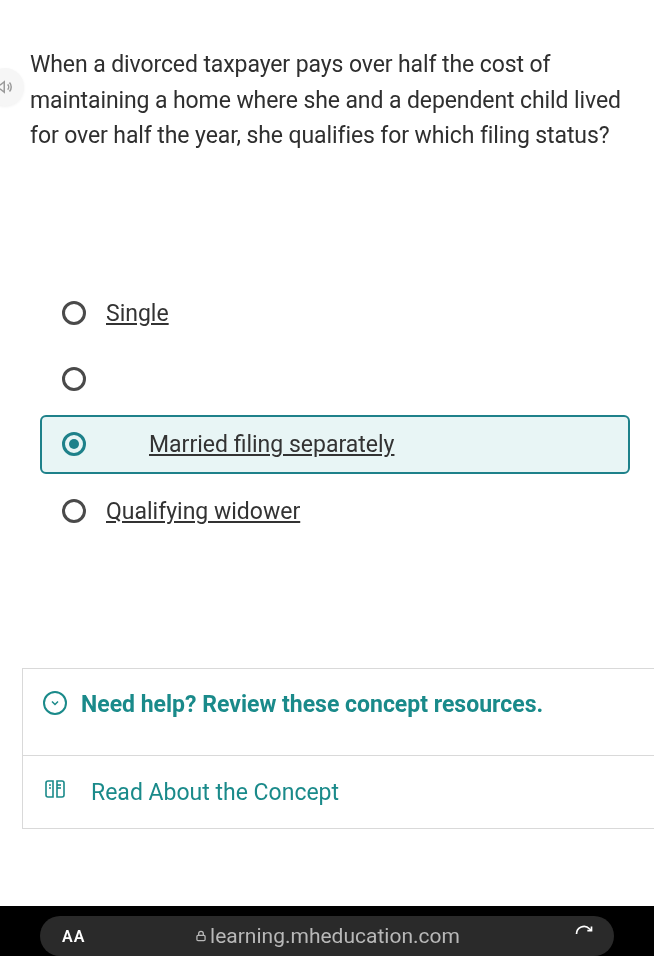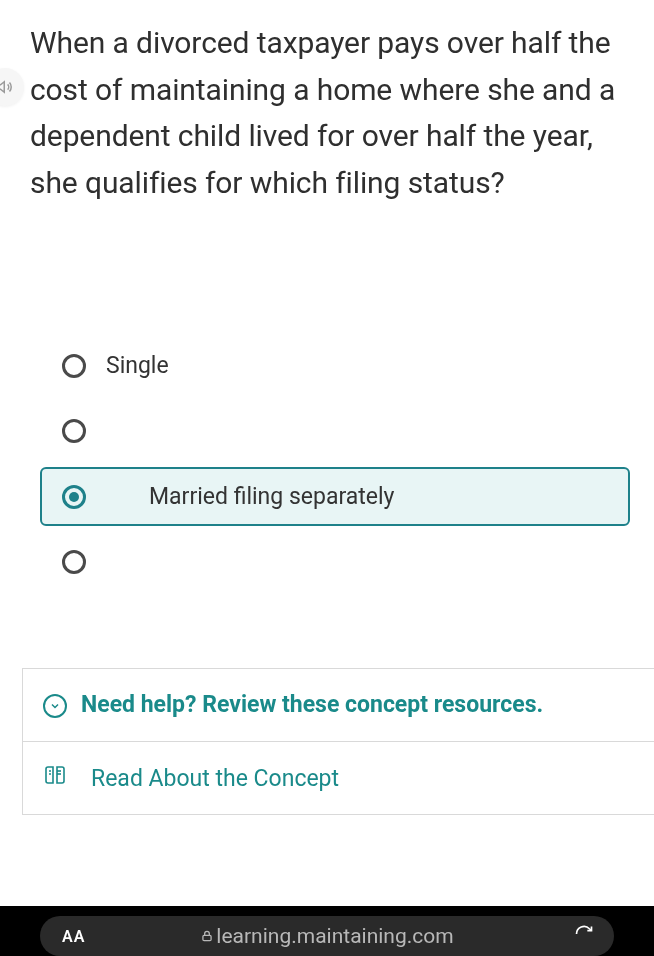--- a/index.html
+++ b/index.html
@@ -9,42 +9,44 @@
       color: #333333;
       width: 654px;
       height: 956px;
       overflow: hidden;
       position: relative;
     }
     .question-area {
       padding: 20px 24px 20px 30px;
     }
     .question-text {
-      font-size: 30px;
+      font-size: 23px;
       line-height: 1.55;
       color: #2f2f2f;
       letter-spacing: -0.1px;
+      margin-top: 27px;
     }
     .audio-btn {
       position: absolute;
       left: -14px;
       top: 68px;
       width: 38px;
       height: 38px;
       border-radius: 50%;
       background: #f6f6f6;
       display: flex;
       align-items: center;
       justify-content: center;
       color: #9a9a9a;
       box-shadow: 0 1px 3px rgba(0,0,0,0.06);
     }
     .options {
       margin-top: 110px;
       padding: 0 24px 0 40px;
+      text-decoration: underline;
     }
     .option {
       display: flex;
       align-items: center;
       padding: 16px 22px;
       margin-bottom: 8px;
       border-radius: 6px;
       cursor: pointer;
     }
     .option.selected {
@@ -83,22 +85,22 @@
       position: absolute;
       left: 22px;
       right: 0;
       top: 668px;
       border: 1px solid #d9d9d9;
       border-right: none;
       background: #fff;
     }
     .help-header {
       display: flex;
-      align-items: center;
-      padding: 20px 22px 20px 20px;
+      align-items: flex-start;
+      padding: 20px 22px 34px 20px;
       border-bottom: 1px solid #d9d9d9;
       gap: 14px;
     }
     .chevron-circle {
       width: 24px;
       height: 24px;
       border: 2px solid #1a8a8a;
       border-radius: 50%;
       display: flex;
       align-items: center;
@@ -187,20 +189,21 @@
     <span class="radio-outer"></span>
   </div>
   <div class="option selected">
     <span class="radio-outer">
         <span class="radio-inner"></span>
       </span>
     <span class="option-label">Married filing separately</span>
   </div>
   <div class="option">
     <span class="radio-outer"></span>
+    <span class="option-label">Qualifying widower</span>
   </div>
 </div>
 
 <div class="help-panel">
   <div class="help-header">
     <span class="chevron-circle">
       <svg width="12" height="12" viewBox="0 0 24 24" fill="none" stroke="#1a8a8a" stroke-width="3">
         <polyline points="6 9 12 15 18 9"></polyline>
       </svg>
     </span>
@@ -223,21 +226,21 @@
 
 <div class="bottom-bar">
   <div class="address-pill">
     <span class="aa-label">AA</span>
     <span class="lock-icon">
       <svg width="14" height="14" viewBox="0 0 24 24" fill="none" stroke="currentColor" stroke-width="2.2">
         <rect x="5" y="11" width="14" height="9" rx="2"></rect>
         <path d="M8 11V8a4 4 0 0 1 8 0v3"></path>
       </svg>
     </span>
-    <span class="url-text">learning.maintaining.com</span>
+    <span class="url-text">learning.mheducation.com</span>
     <span class="share-icon">
       <svg width="20" height="20" viewBox="0 0 24 24" fill="none" stroke="currentColor" stroke-width="2">
         <path d="M3 12a9 9 0 0 1 15.5-6.3L21 8"></path>
         <polyline points="21 3 21 8 16 8"></polyline>
       </svg>
     </span>
   </div>
 </div>
 
 </body></html>

